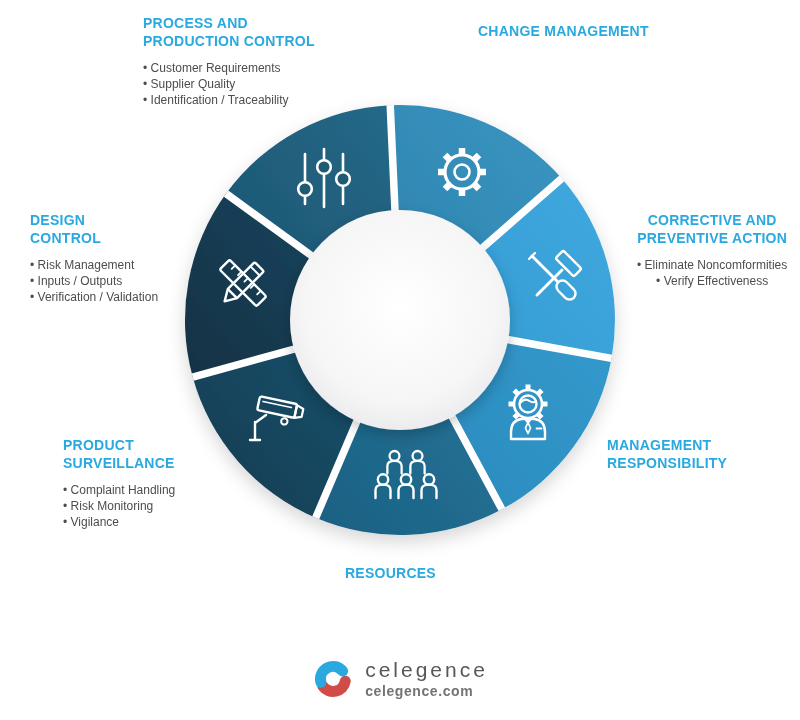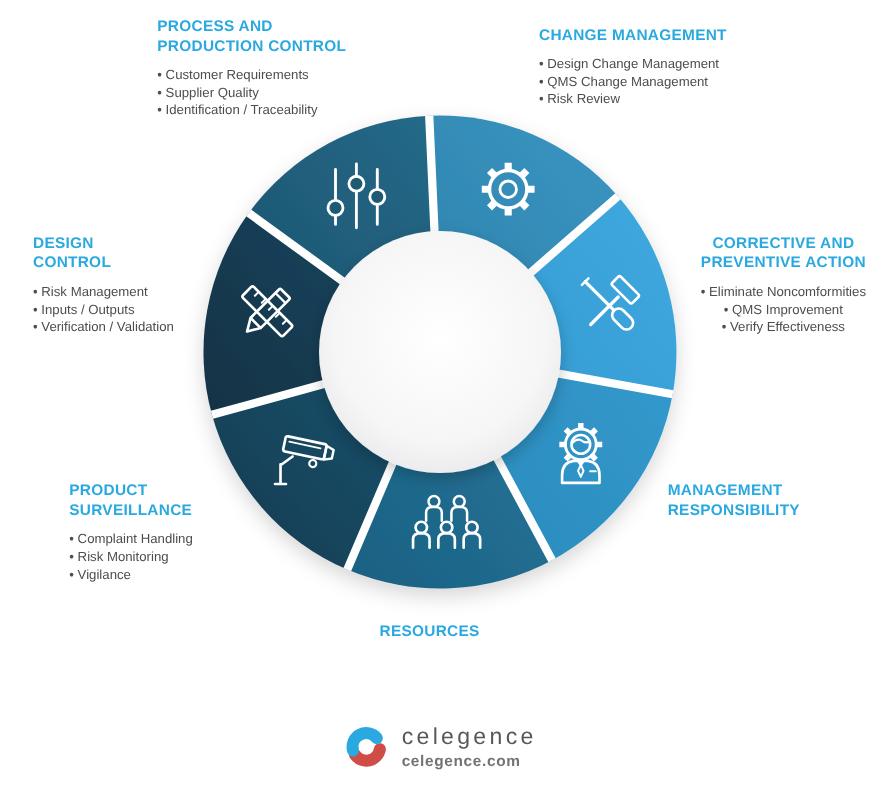--- a/index.html
+++ b/index.html
@@ -6,21 +6,21 @@
   #canvas{position:relative;width:800px;height:720px;background:#fff;overflow:hidden;
           font-family:Liberation Sans, sans-serif;}
   #wheel-svg{position:absolute;left:0;top:0;}
   .section{position:absolute;}
   .sec-title{font-size:14px;font-weight:700;color:#29a9e0;line-height:18px;letter-spacing:.25px;}
   .t-line:empty{display:none;}
   .sec-items{margin-top:10px;font-size:12px;color:#4d4d4f;line-height:16px;}
   .item{white-space:nowrap;}
   .item::before{content:"• ";}
   #sec-process{left:143px;top:14px;}
-  #sec-change{left:478px;top:22px;margin-left:12px;}
+  #sec-change{left:478px;top:22px;}
   #sec-capa{left:637px;top:211px;text-align:center;}
   #sec-mgmt{left:607px;top:436px;}
   #sec-resources{left:345px;top:564px;}
   #sec-surveillance{left:63px;top:436px;}
   #sec-design{left:30px;top:211px;}
   #logo-row{position:absolute;left:0;right:0;top:656px;display:flex;justify-content:center;
             align-items:center;gap:11px;}
   #logo-text{display:flex;flex-direction:column;}
   #logo-name{font-size:21px;letter-spacing:3px;color:#58585a;line-height:24px;}
   #logo-url{font-size:14px;font-weight:700;color:#737373;letter-spacing:.6px;line-height:18px;}
@@ -183,35 +183,29 @@
       <div class="item">Supplier Quality</div>
       <div class="item">Identification / Traceability</div>
     </div>
   </div>
 
   <div class="section" id="sec-change">
     <div class="sec-title">
       <div class="t-line">CHANGE MANAGEMENT</div>
 
     </div>
-    <div class="sec-items">
-      <div class="item">Design Change Management</div>
-      <div class="item">QMS Change Management</div>
-      <div class="item">Risk Review</div>
-    </div>
   </div>
 
   <div class="section" id="sec-capa">
     <div class="sec-title">
       <div class="t-line">CORRECTIVE AND</div>
       <div class="t-line">PREVENTIVE ACTION</div>
     </div>
     <div class="sec-items">
       <div class="item">Eliminate Noncomformities</div>
-      <div class="item">QMS Improvement</div>
       <div class="item">Verify Effectiveness</div>
     </div>
   </div>
 
   <div class="section" id="sec-mgmt">
     <div class="sec-title">
       <div class="t-line">MANAGEMENT</div>
       <div class="t-line">RESPONSIBILITY</div>
     </div>
   </div>

